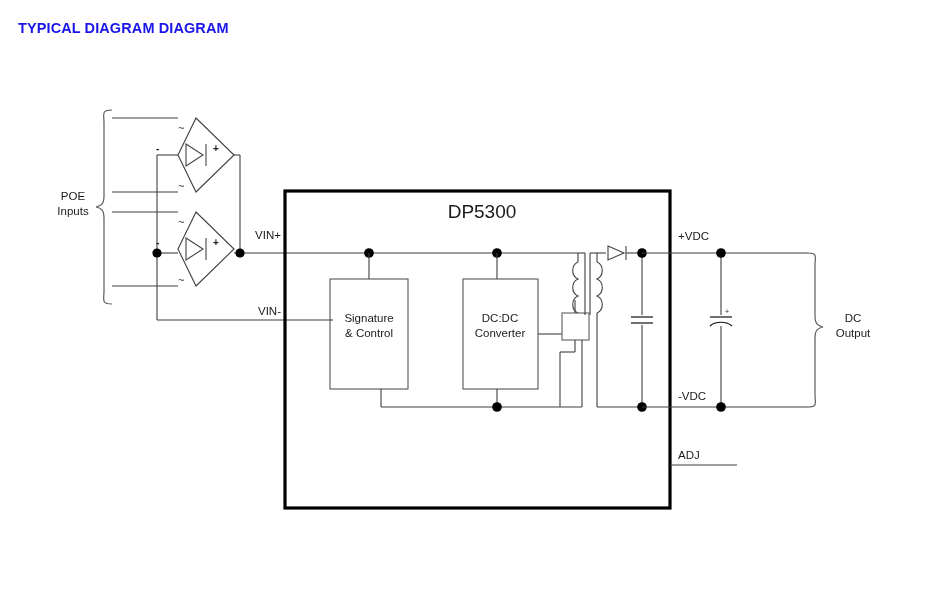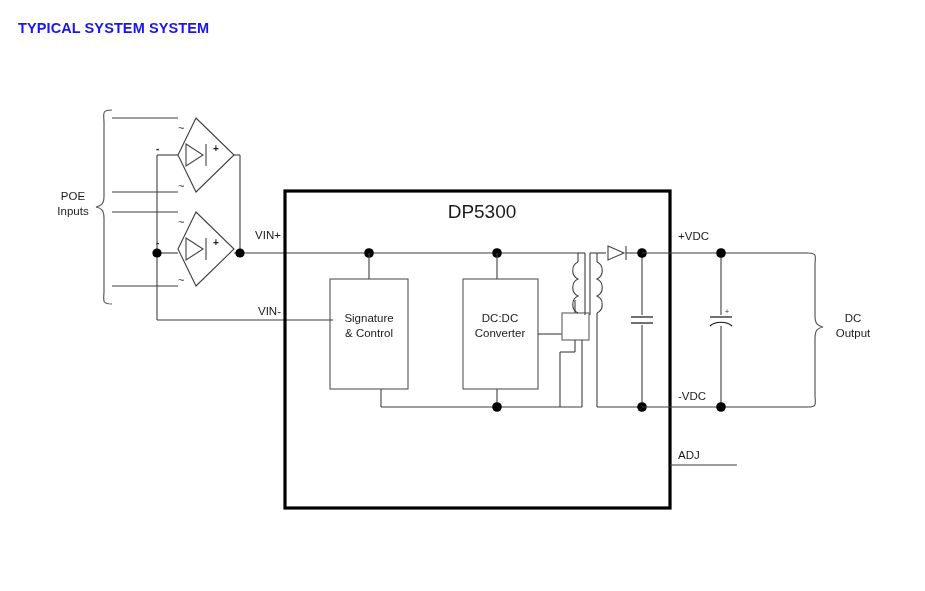--- a/index.html
+++ b/index.html
@@ -92,21 +92,21 @@
   }
   .lbl-capsign {
     font-family: "Liberation Sans", sans-serif;
     font-size: 7px;
     fill: #222222;
   }
 </style>
 </head>
 <body>
 
-<div id="page-title">TYPICAL SYSTEM SYSTEM</div>
+<div id="page-title">TYPICAL DIAGRAM DIAGRAM</div>
 
 <svg id="diagram-canvas" viewBox="0 0 925 591" xmlns="http://www.w3.org/2000/svg">
 
   <g>
     <path class="brace" d="M 112 110
                            C 101 110, 104 114, 104 123
                            L 104 196
                            C 104 204, 101 206, 96 207
                            C 101 208, 104 210, 104 218
                            L 104 291

